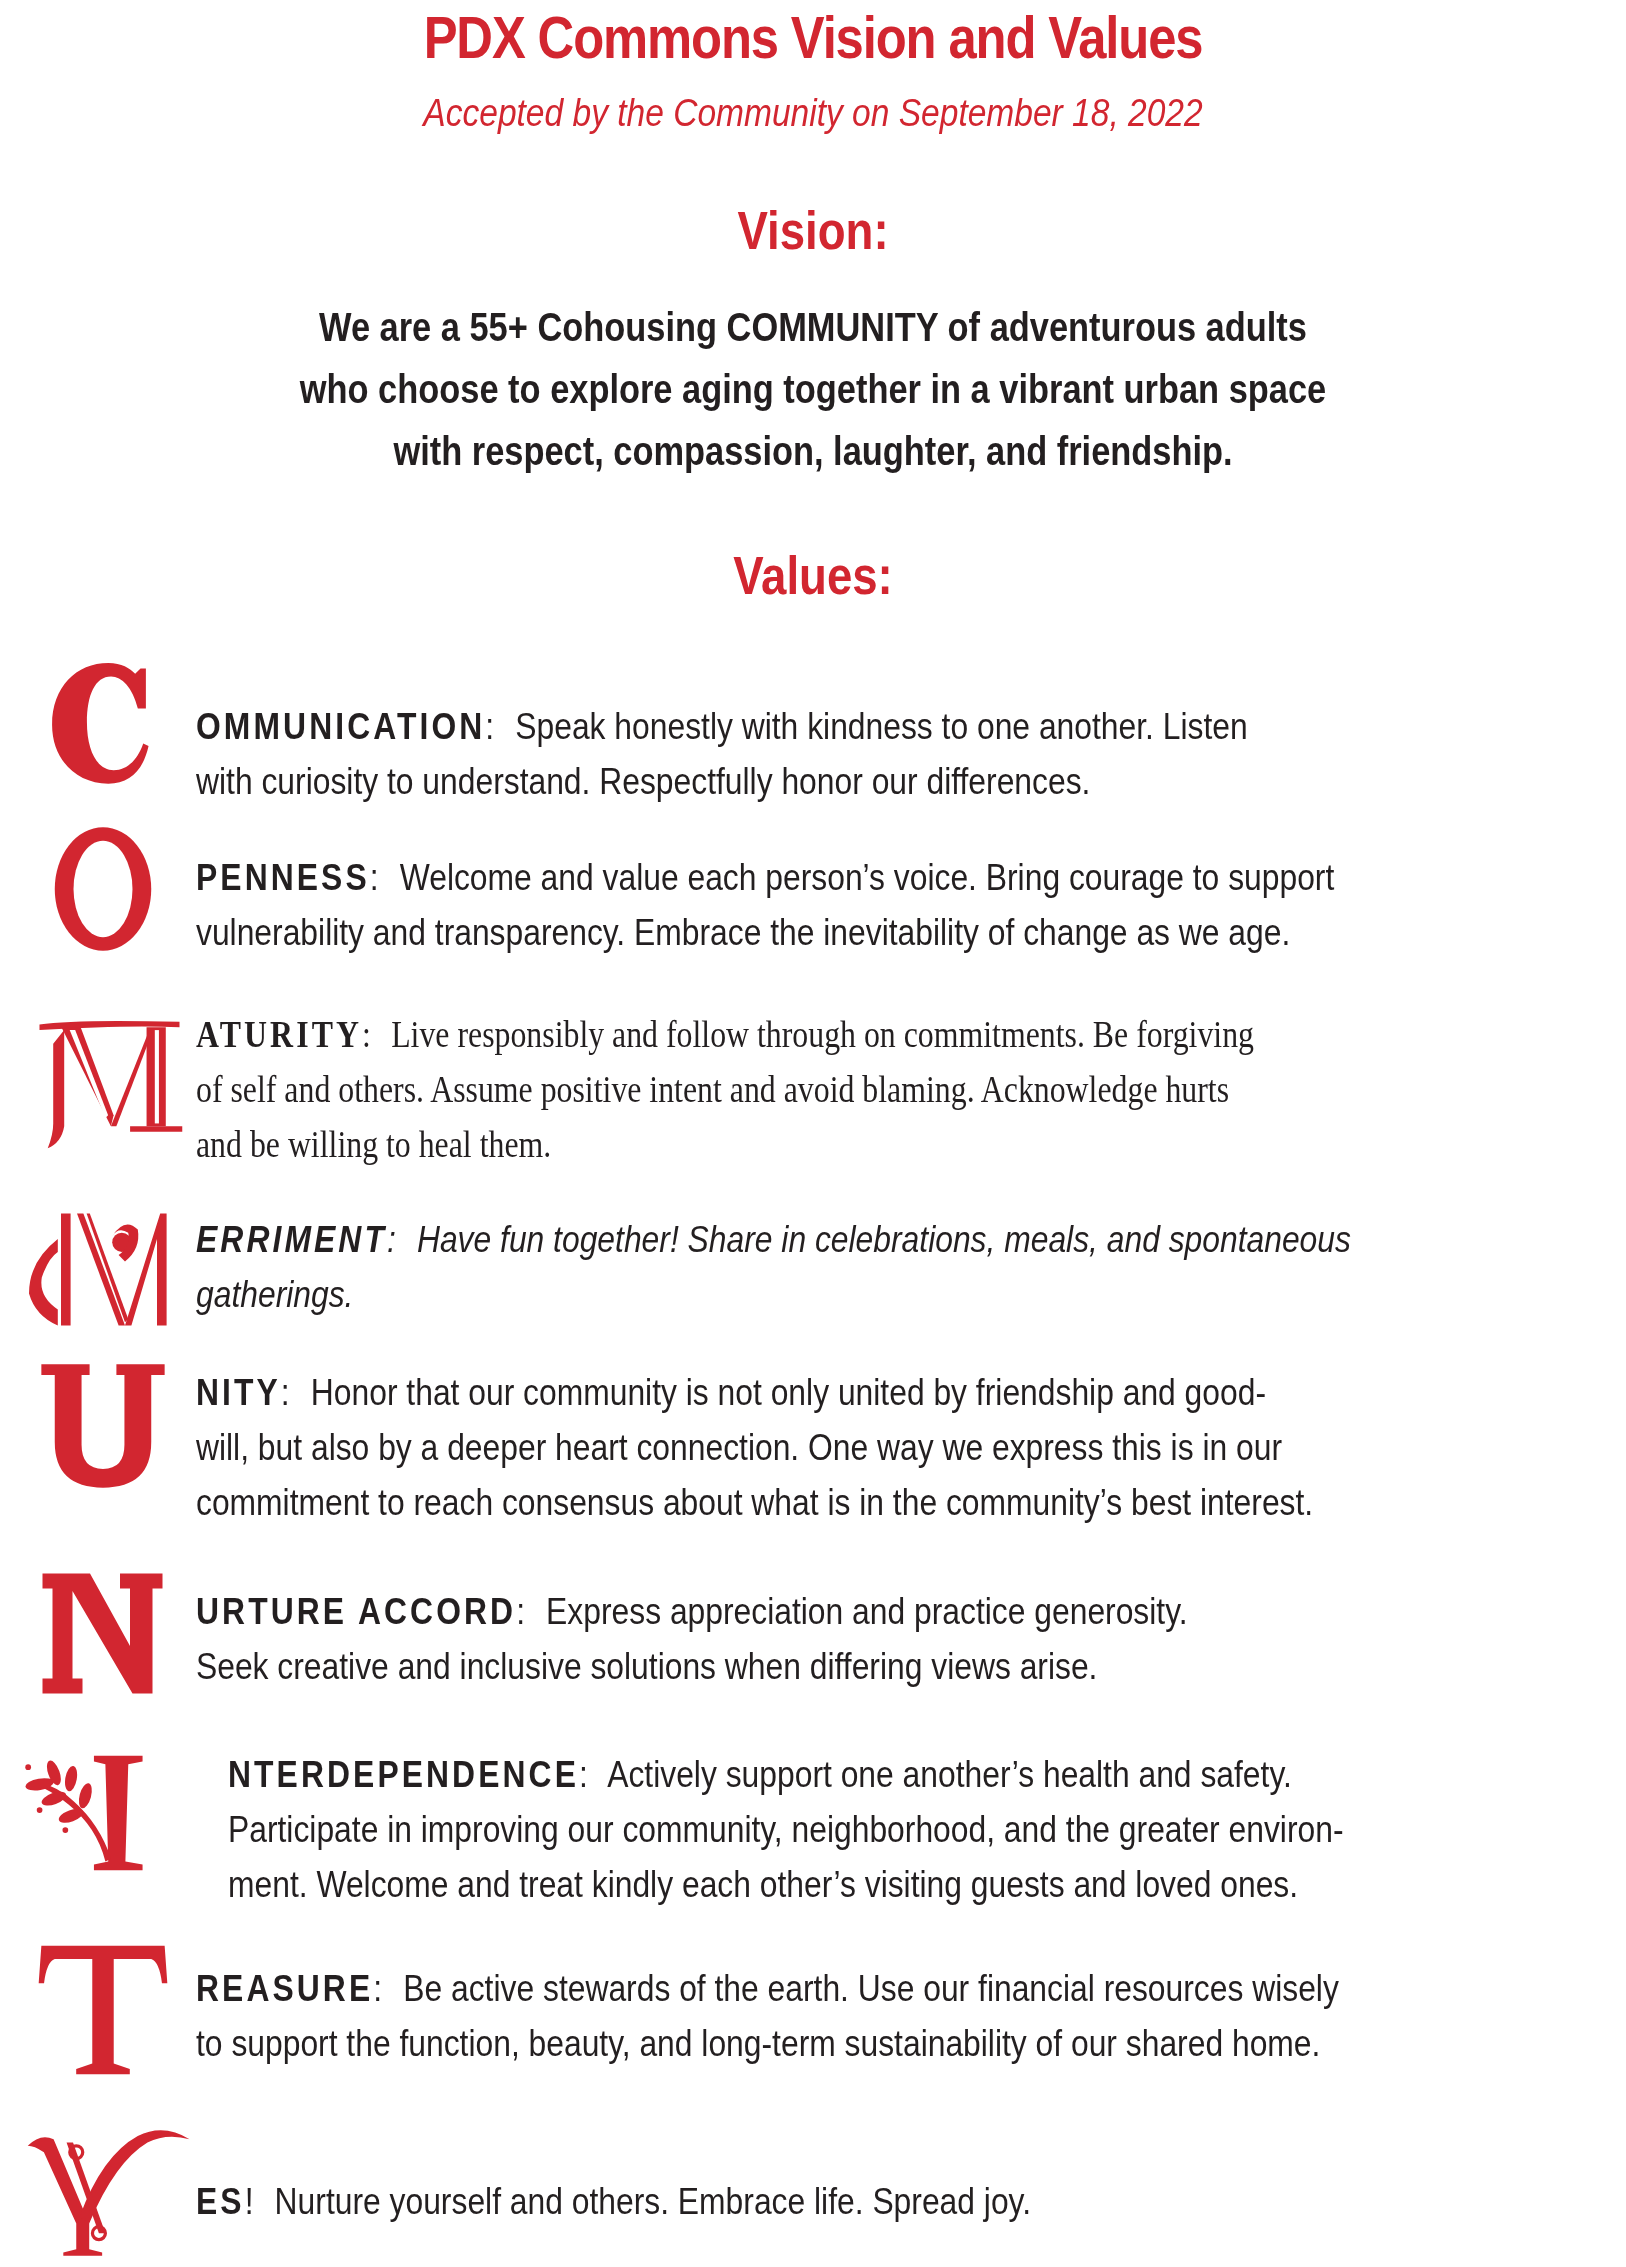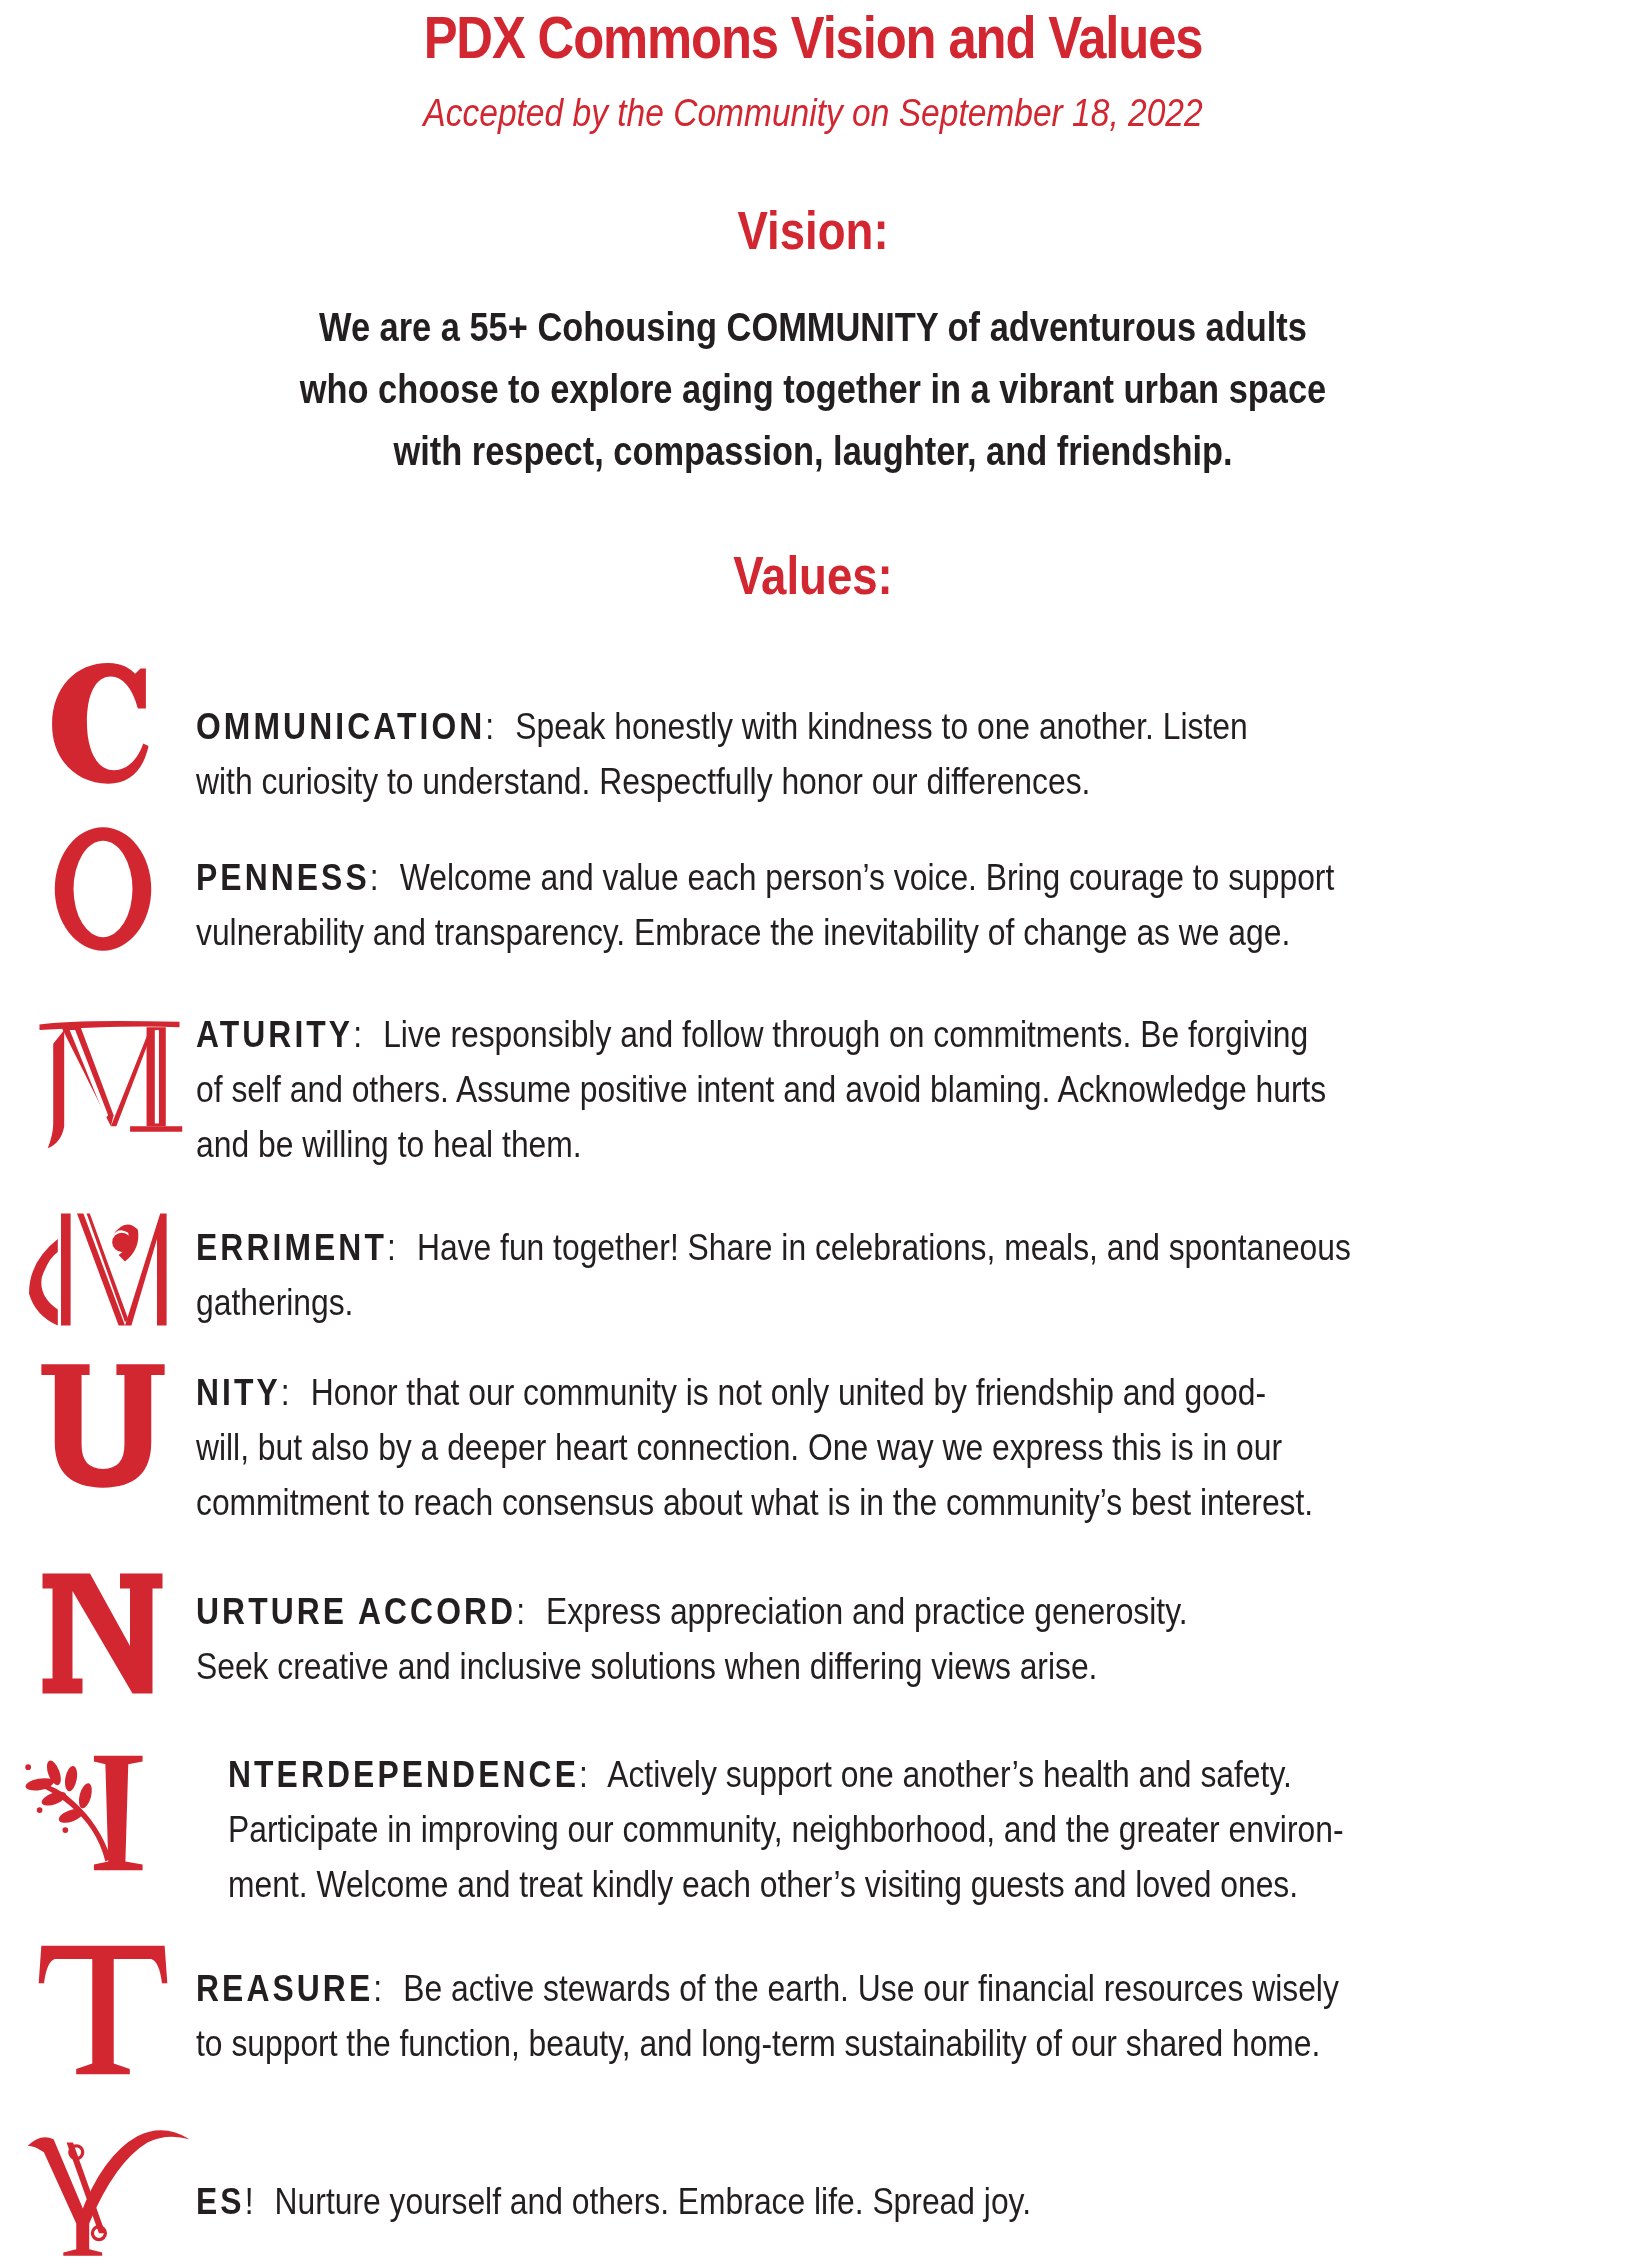--- a/index.html
+++ b/index.html
@@ -74,40 +74,40 @@
       <path d="M4 6 Q30 2 106 4 L106 8 Q70 6 4 10 Z" fill="#D22630"></path>
       <path d="M20 8 L34 8 L58 72 L56 80 Z" fill="#D22630"></path>
       <path d="M26 10 L30 10 L54 72 L52 74 Z" fill="#ffffff"></path>
       <path d="M82 8 L96 8 L96 80 L82 80 Z" fill="#D22630"></path>
       <path d="M88 10 L91 10 L91 78 L88 78 Z" fill="#ffffff"></path>
       <path d="M56 80 L84 10 L86 12 L60 80 Z" fill="#D22630"></path>
       <path d="M22 10 L22 80 Q20 92 10 96 Q14 86 14 78 L14 20 Z" fill="#D22630"></path>
       <path d="M70 80 L108 80 L108 84 L70 84 Z" fill="#D22630"></path>
     </svg>
   </div>
-  <div class="vtext" style="top:18px;">
+  <div class="vtext" style="top:18px;font-family:Liberation Serif, serif;">
     <div class="line"><span class="kw">ATURITY</span><span class="sep">:</span> <span>Live responsibly and follow through on commitments. Be forgiving</span></div>
     <div class="line">of self and others. Assume positive intent and avoid blaming. Acknowledge hurts</div>
     <div class="line">and be willing to heal them.</div>
   </div>
 </div>
 
 <div class="value-row" style="top:1194px;">
   <div class="drop" style="top:13.4px;left:13.4px;width:160px;height:125px;">
     <svg viewBox="0 0 100 78">
       <path d="M30 4 L36 4 L36 74 L30 74 Z" fill="#D22630"></path>
       <path d="M28 20 Q10 34 10 54 Q14 68 28 74 L28 64 Q16 56 18 44 Q22 32 28 28 Z" fill="#D22630"></path>
       <path d="M40 4 L44 4 L70 74 L66 74 Z" fill="#D22630"></path>
       <path d="M46 4 L48 4 L72 70 L70 72 Z" fill="#D22630"></path>
       <path d="M70 74 L92 4 L96 4 L96 74 L90 74 L90 20 L74 74 Z" fill="#D22630"></path>
       <circle cx="68" cy="22" r="6" fill="#D22630"></circle>
       <path d="M62 18 Q70 6 78 14 Q80 26 70 34 L66 30 Q74 24 72 16 Q66 12 62 18 Z" fill="#D22630"></path>
     </svg>
   </div>
-  <div class="vtext" style="top:26px;">
+  <div class="vtext" style="top:18px;font-style:italic;">
     <div class="line"><span class="kw">ERRIMENT</span><span class="sep">:</span> <span>Have fun together! Share in celebrations, meals, and spontaneous</span></div>
     <div class="line">gatherings.</div>
   </div>
 </div>
 
 <div class="value-row" style="top:1341px;">
   <div class="drop" style="top:18px;left:36px;width:134px;height:134px;">
     <svg viewBox="0 0 100 100">
       <path d="M4 4 L40 4 L40 12 L34 12 L34 64 Q34 82 50 82 Q66 82 66 64 L66 12 L60 12 L60 4 L96 4 L96 12 L86 12 L86 62 Q86 96 50 96 Q14 96 14 62 L14 12 L4 12 Z" fill="#D22630"></path>
     </svg>

